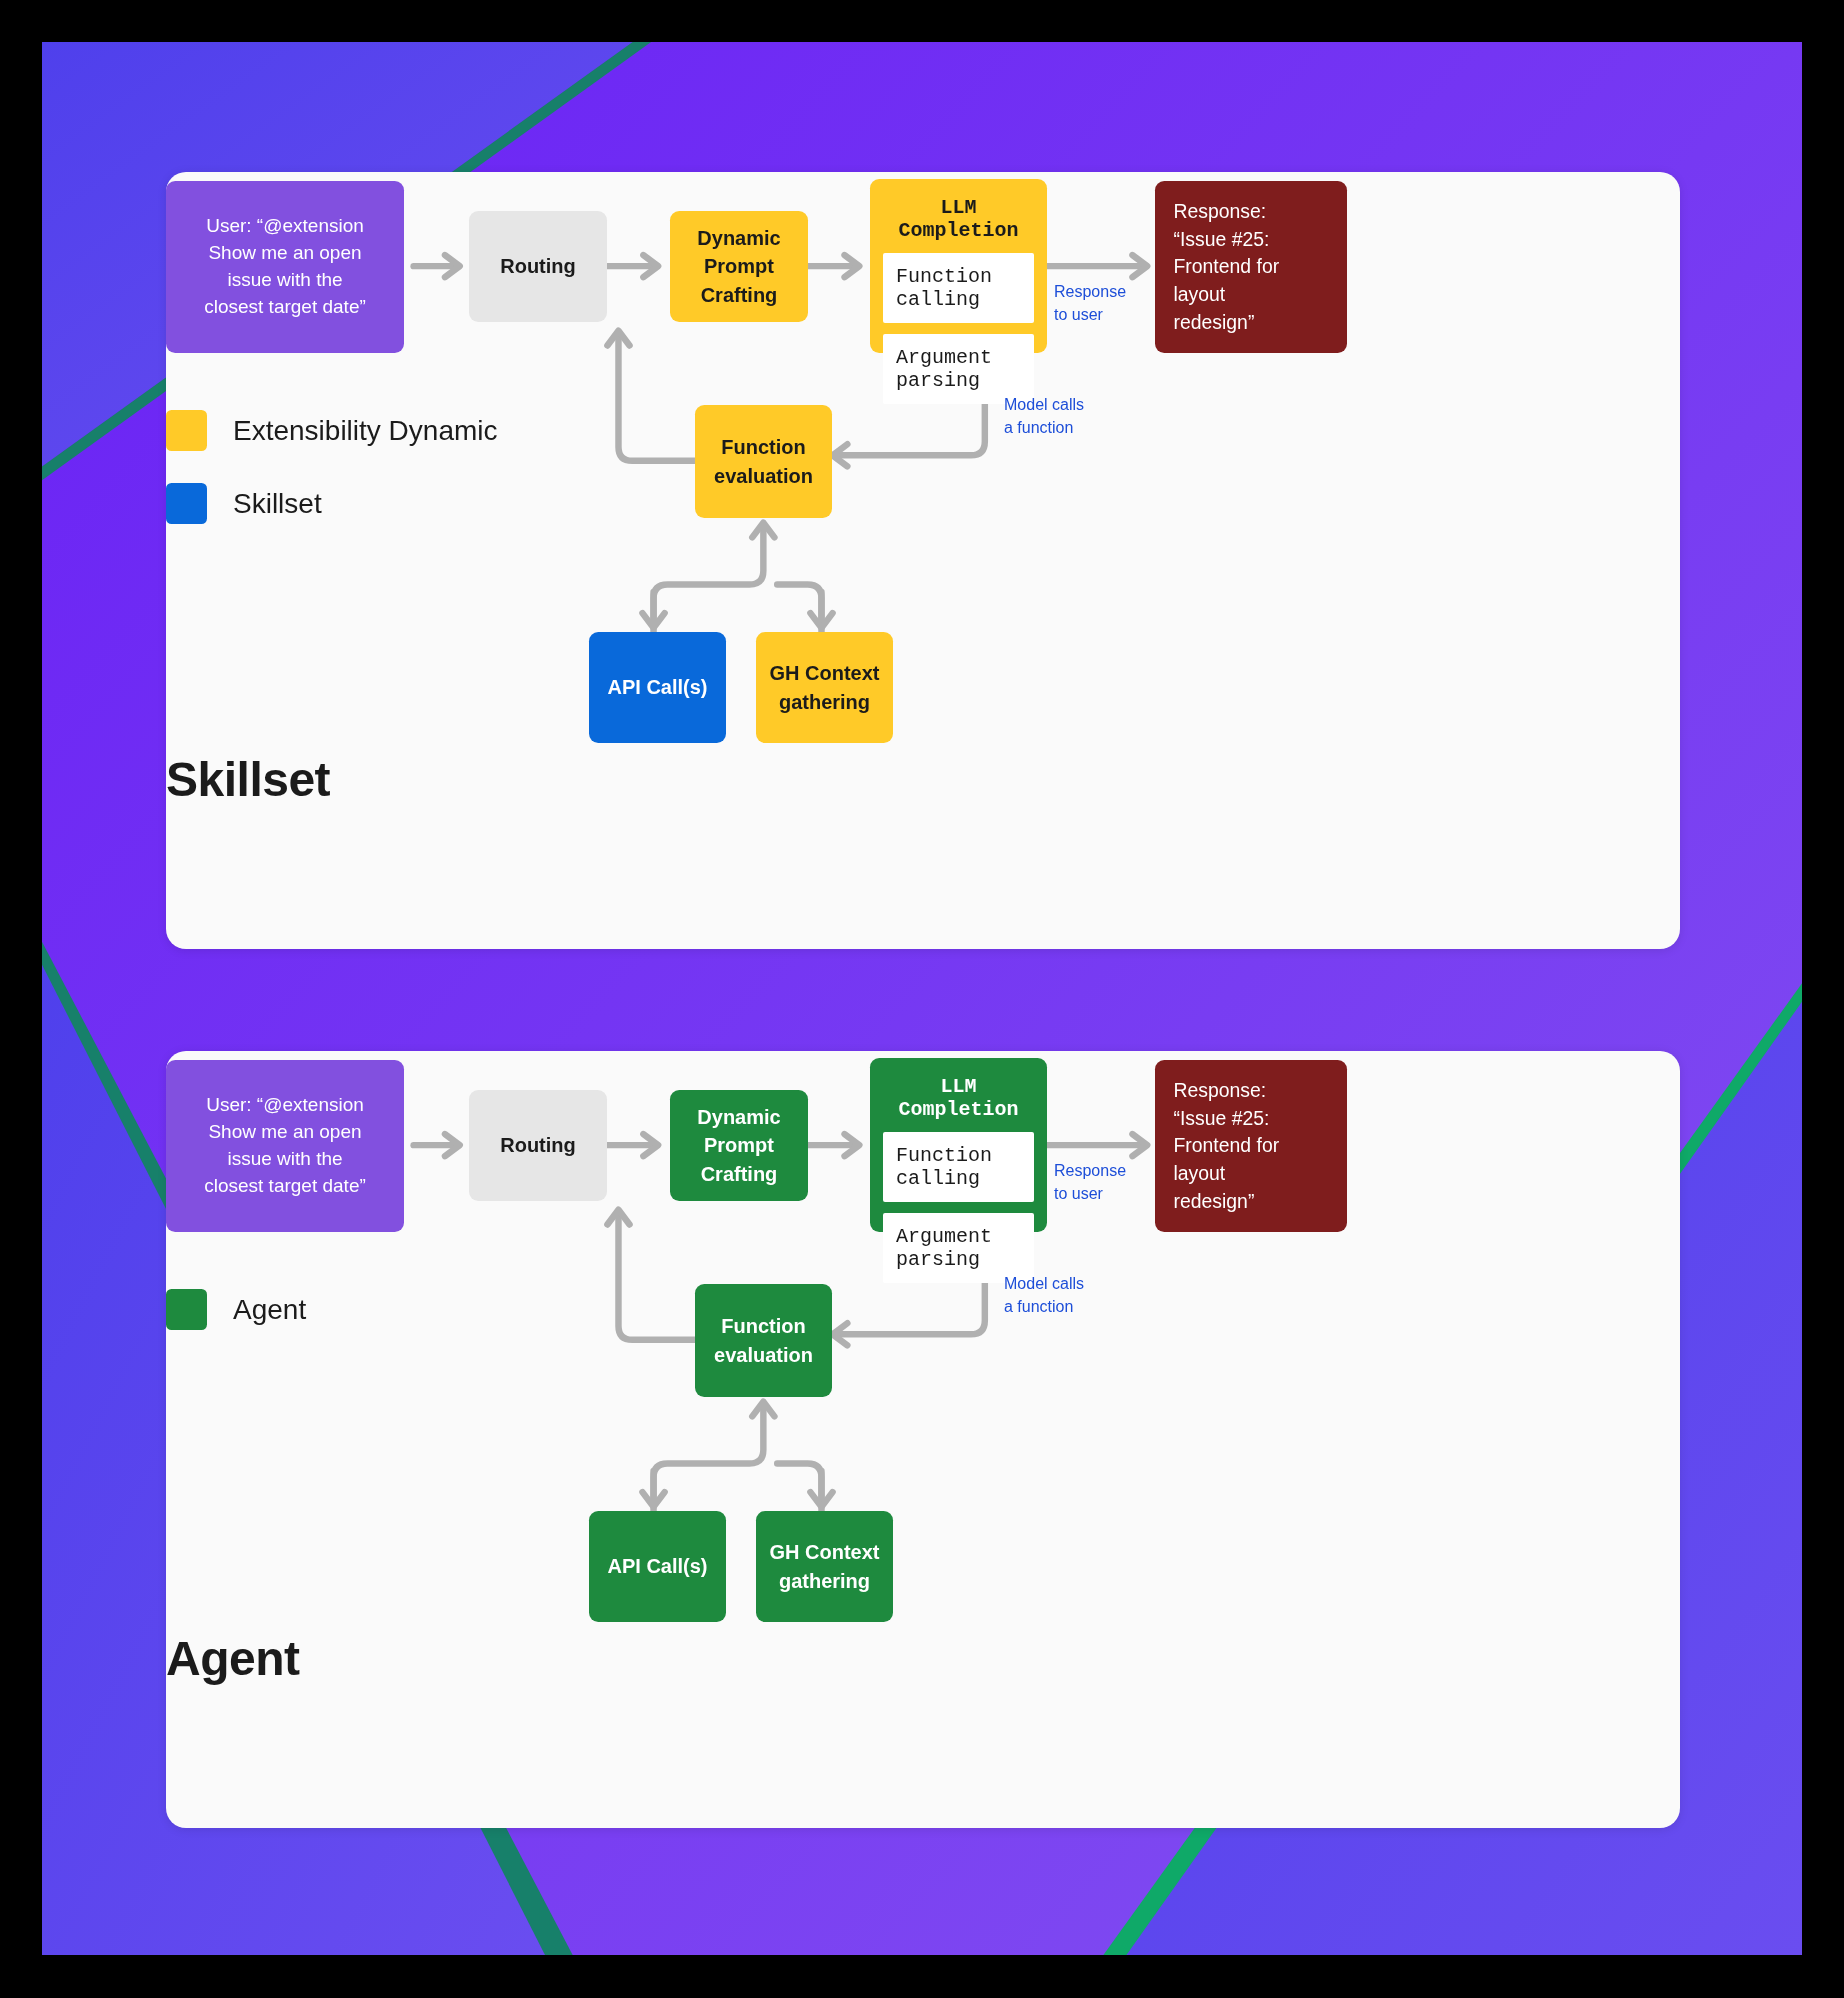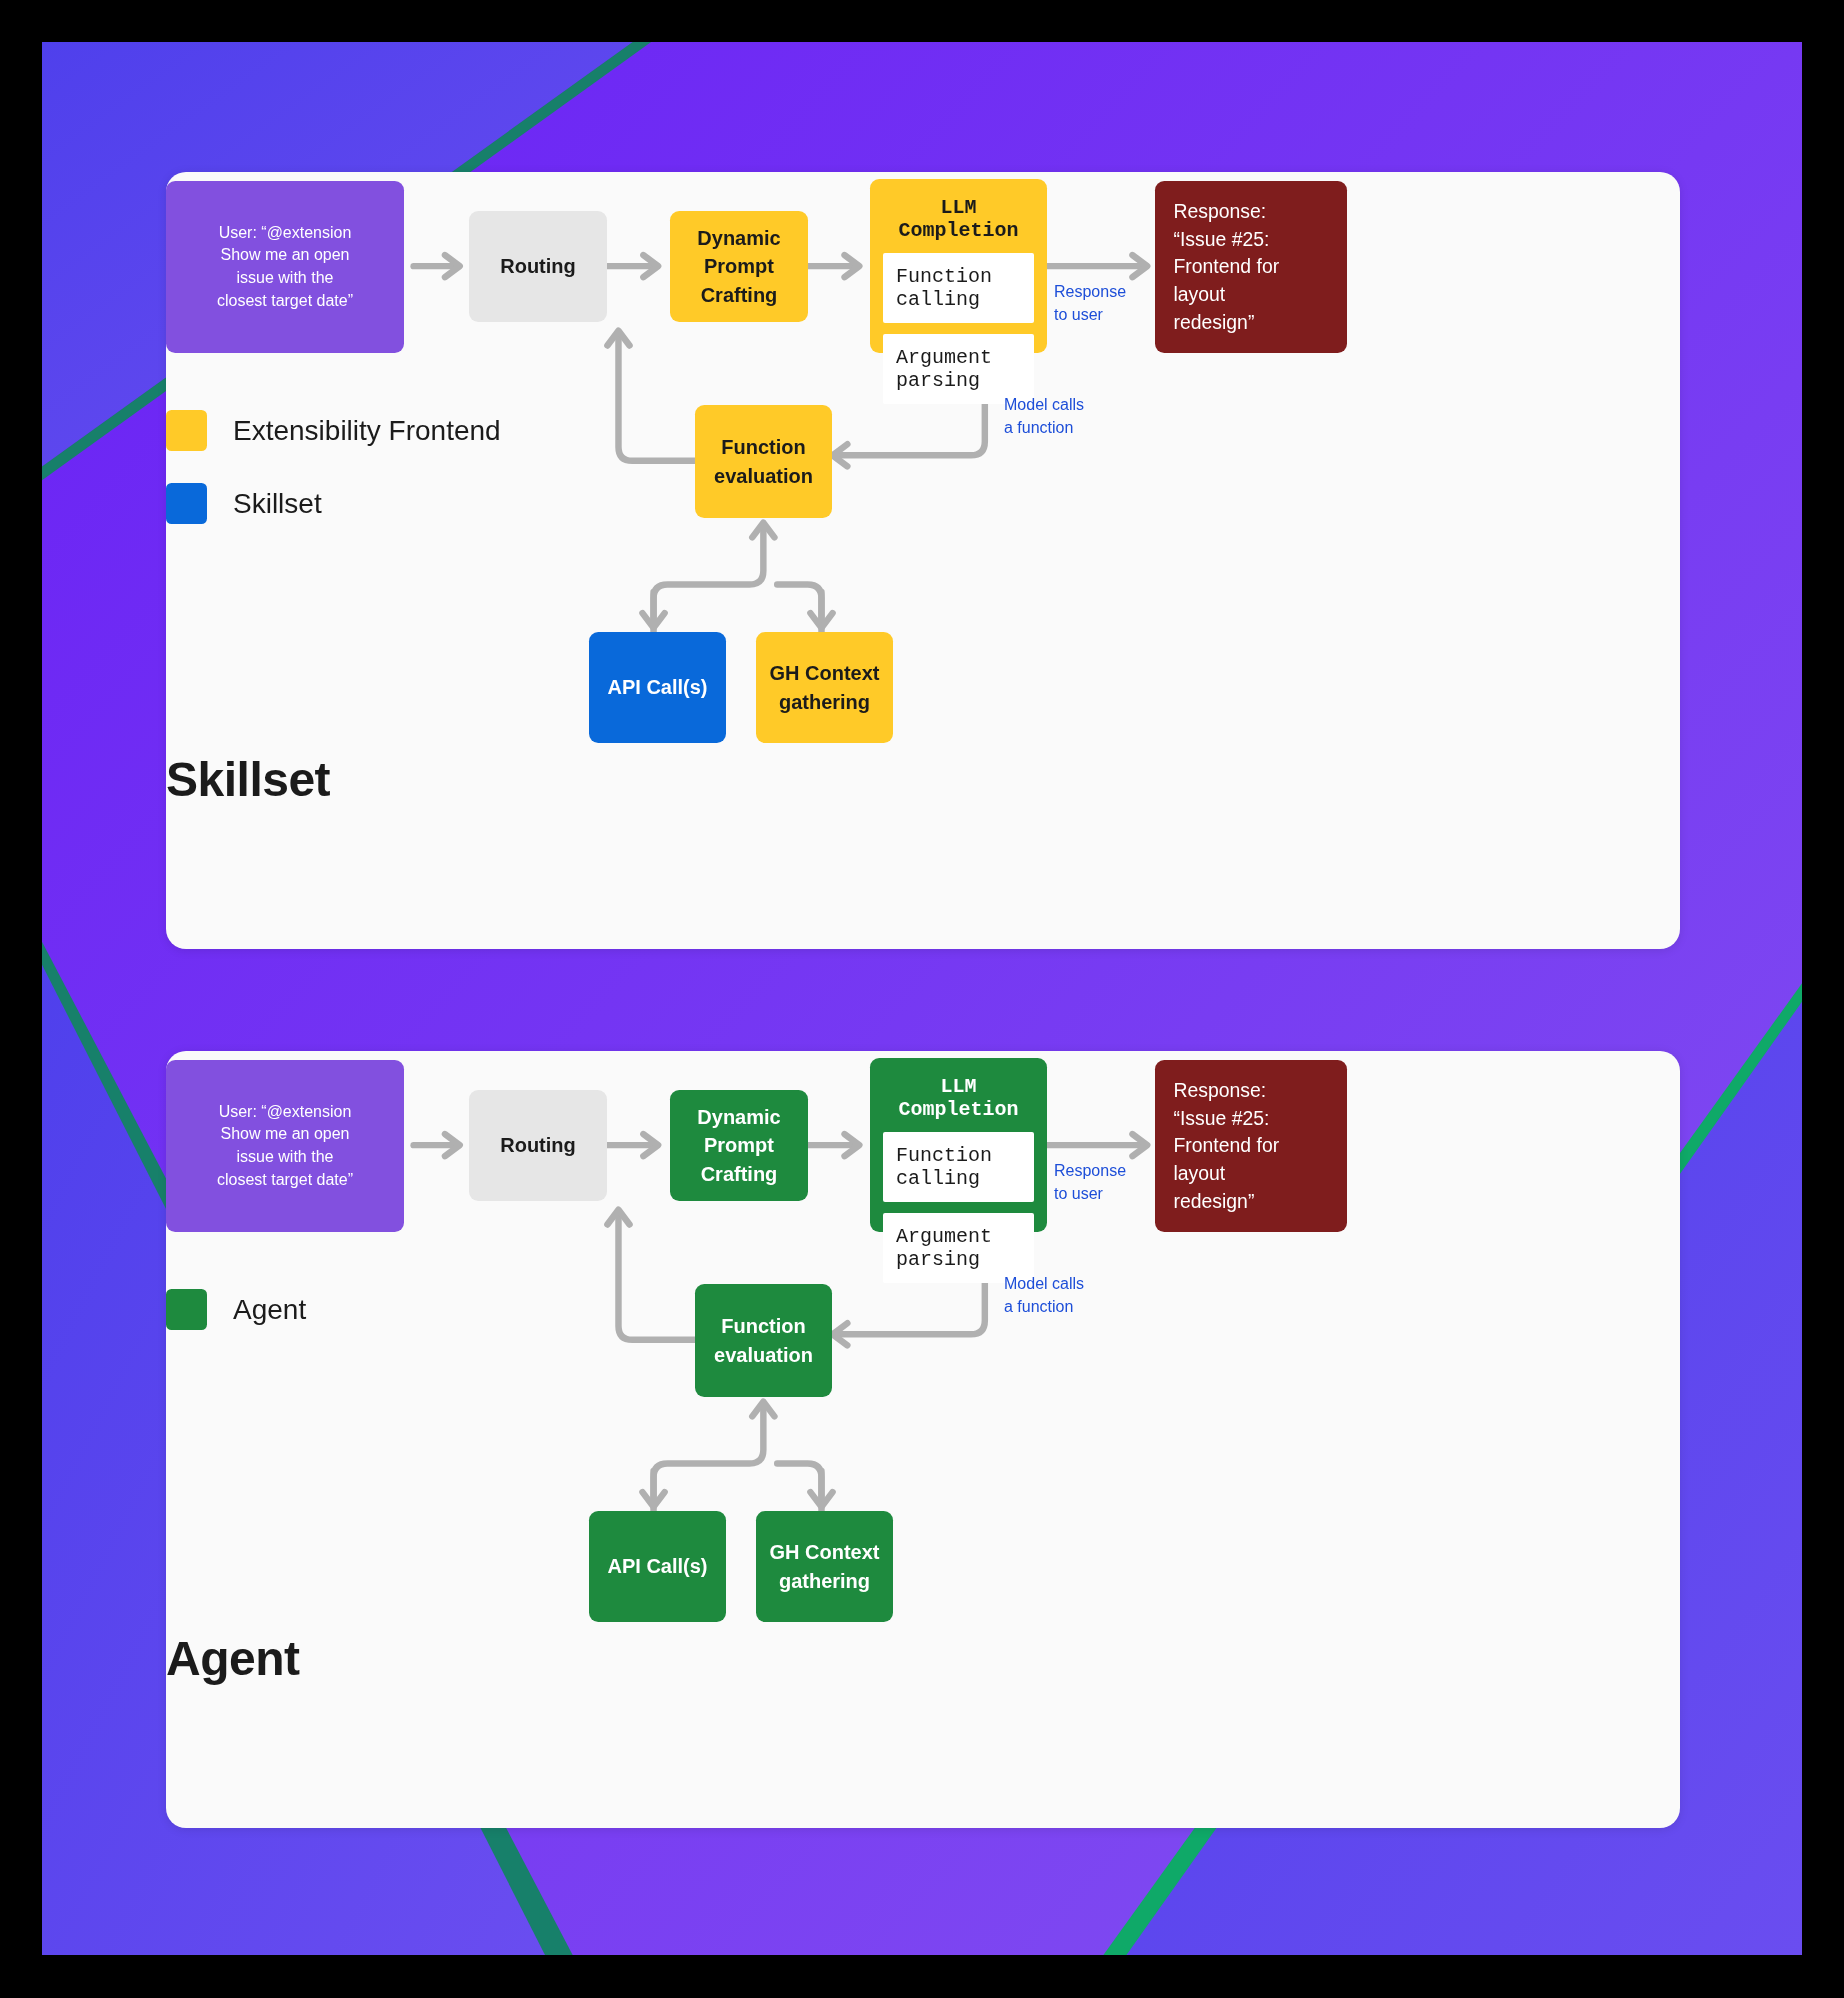--- a/index.html
+++ b/index.html
@@ -49,21 +49,21 @@
     display:flex;
     align-items:center;
     justify-content:center;
     text-align:center;
     box-sizing:border-box;
     line-height:1.42;
   }
   .node .lines{white-space:pre-line;}
 
   .n-user{
-    background:#8250df;color:#fff;font-size:16px;
+    background:#8250df;color:#fff;font-size:19px;
     padding:13px 14.8px;
   }
   .n-resp{
     background:#7f1d1d;color:#fff;font-size:19.4px;
     justify-content:flex-start;text-align:left;
     padding:14.8px 18.5px;
   }
   .n-routing{
     background:#e6e6e6;color:#1b1b1b;font-size:20px;font-weight:bold;
   }
@@ -218,21 +218,21 @@
       <span class="lines">API Call(s)</span>
     </div>
 
     <div class="node n-yellow" style="left:590px;top:460px;width:137px;height:111px;">
       <span class="lines">GH Context
 gathering</span>
     </div>
 
     <div class="legend-row" style="left:0px;top:238px;">
       <span class="legend-swatch" style="background:#ffca28;"></span>
-      <span class="legend-label">Extensibility Frontend</span>
+      <span class="legend-label">Extensibility Dynamic</span>
     </div>
     <div class="legend-row" style="left:0px;top:311px;">
       <span class="legend-swatch" style="background:#0969da;"></span>
       <span class="legend-label">Skillset</span>
     </div>
 
     <div class="section-title" style="left:0px;top:580px;">Skillset</div>
   </div>
 
   <div class="panel" id="panel-agent">

